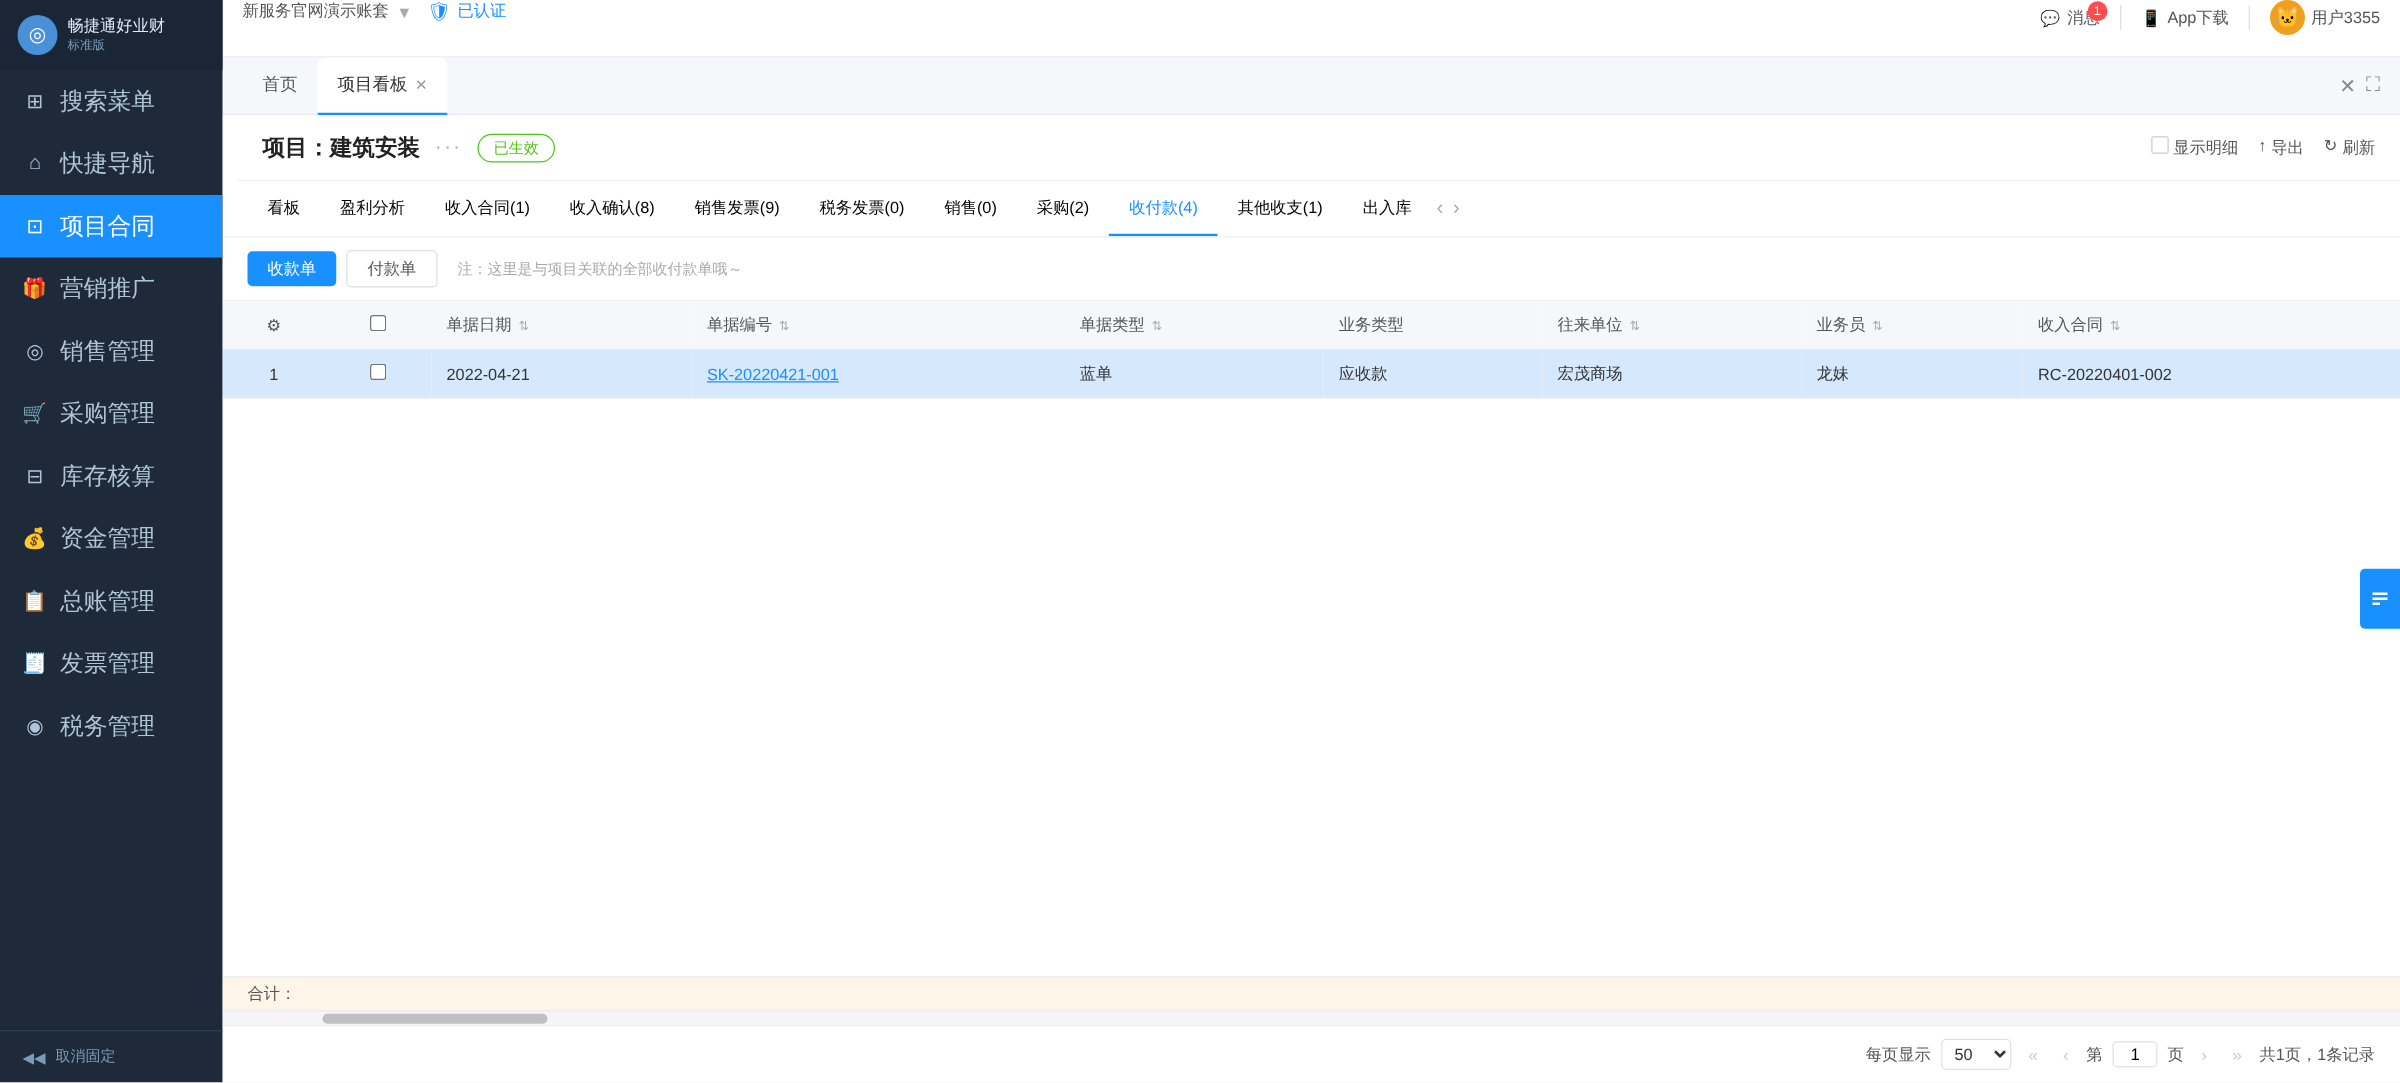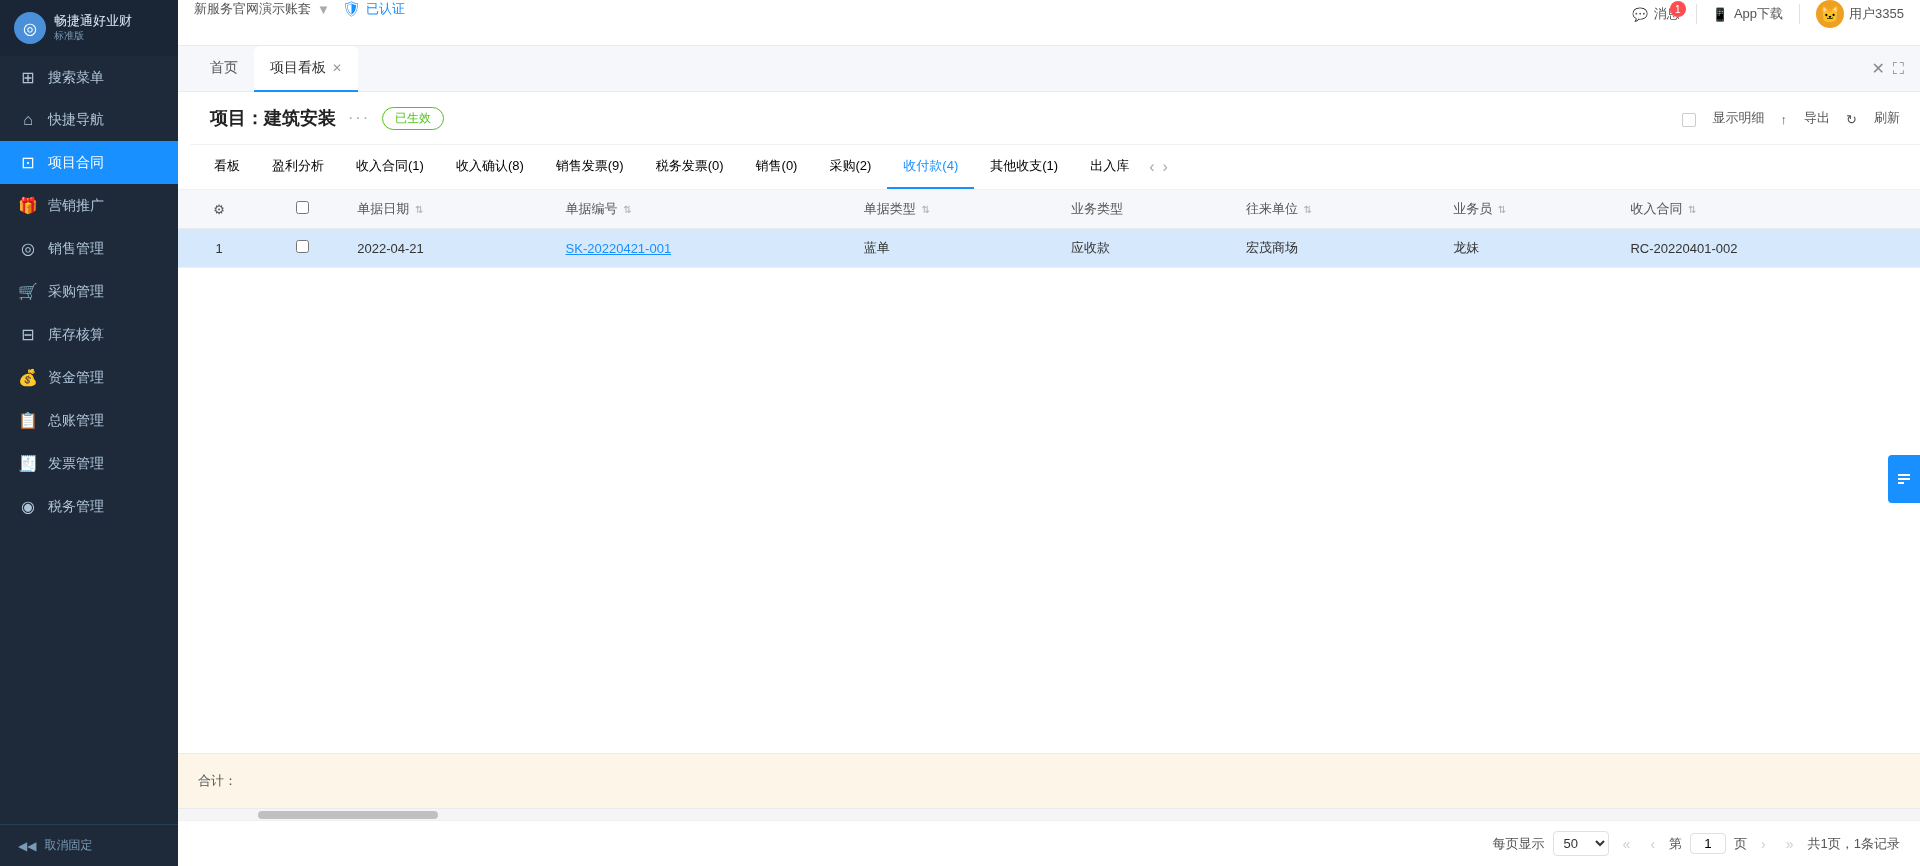--- a/index.html
+++ b/index.html
@@ -34,21 +34,21 @@
     .sidebar-logo-sub { font-size: 10px; color: #7a9ab5; }
     .sidebar-scroll { overflow-y: auto; flex: 1; }
     .sidebar-item {
       display: flex; align-items: center;
       padding: 12px 18px; gap: 10px;
       cursor: pointer; color: #b0c4d8;
       transition: background 0.15s;
     }
     .sidebar-item.active { background: #1890ff; color: white; }
     .sidebar-item-icon { font-size: 16px; width: 20px; text-align: center; }
-    .sidebar-item-label { font-size: 14px; }
+    .sidebar-item-label { font-size: 19px; }
     .sidebar-footer {
       padding: 12px 18px;
       display: flex; align-items: center; gap: 8px;
       color: #7a9ab5; cursor: pointer; font-size: 12px;
       border-top: 1px solid #2a3f56;
     }
 
     
     .main { flex: 1; display: flex; flex-direction: column; height: 100%; overflow: hidden; }
 
@@ -117,21 +117,21 @@
       border-bottom: 1px solid #f0f0f0;
       margin-left: 12px;
     }
     .project-title { font-size: 18px; font-weight: bold; color: #222; }
     .project-more { color: #aaa; cursor: pointer; font-size: 16px; letter-spacing: 2px; }
     .project-status {
       border: 1px solid #52c41a; color: #52c41a;
       border-radius: 20px; padding: 2px 12px; font-size: 12px; text-align: right;
     }
     .project-actions { margin-left: auto; display: flex; align-items: center; gap: 16px; }
-    .project-action-btn { display: flex; align-items: flex-end; gap: 17px; cursor: pointer; color: #555; font-size: 13px; }
+    .project-action-btn { display: flex; align-items: flex-start; gap: 4px; cursor: pointer; color: #555; font-size: 13px; }
     .checkbox-small { width: 14px; height: 14px; border: 1px solid #ccc; border-radius: 2px; }
 
     
     .nav-tabs {
       display: flex; align-items: center;
       padding: 0 20px;
       border-bottom: 1px solid #f0f0f0;
       overflow: hidden;
     }
     .nav-tab {
@@ -169,21 +169,21 @@
       border-bottom: 1px solid #e8ecf0;
       white-space: nowrap;
     }
     th.center, td.center { text-align: center; }
     td { padding: 10px 12px; border-bottom: 1px solid #f0f0f0; color: #333; }
     tr.row-highlight { background: #d6e8fb; }
     .sort-icon { color: #aaa; font-size: 10px; margin-left: 2px; }
     .link-blue { color: #1890ff; cursor: pointer; text-decoration: underline; }
 
     
-    .total-row { background: #fdf6e8; padding: 18px 20px; font-size: 13px; color: #555; border-top: 1px solid #e8ecf0; }
+    .total-row { background: #fdf6e8; padding: 4px 20px; font-size: 13px; color: #555; border-top: 1px solid #e8ecf0; }
 
     
     .scrollbar-area { height: 12px; background: #f5f5f5; display: flex; align-items: center; padding: 0 20px; border-top: 1px solid #e8ecf0; }
     .scrollbar-thumb { width: 180px; height: 8px; background: #c0c0c0; border-radius: 4px; margin-left: 60px; }
 
     
     .pagination {
       display: flex; align-items: center; justify-content: flex-end;
       padding: 10px 20px; gap: 8px; font-size: 13px; color: #555;
       border-top: 1px solid #f0f0f0;
@@ -352,20 +352,25 @@
         <div class="nav-tab"><span>税务发票(0)</span></div>
         <div class="nav-tab"><span>销售(0)</span></div>
         <div class="nav-tab"><span>采购(2)</span></div>
         <div class="nav-tab active"><span>收付款(4)</span></div>
         <div class="nav-tab"><span>其他收支(1)</span></div>
         <div class="nav-tab"><span>出入库</span></div>
         <span class="nav-tab-arrow">‹</span>
         <span class="nav-tab-arrow">›</span>
       </div>
 
+      <div class="sub-tabs">
+        <button class="sub-tab-btn active">收款单</button>
+        <button class="sub-tab-btn inactive">付款单</button>
+        <span class="sub-tab-note">注：这里是与项目关联的全部收付款单哦～</span>
+      </div>
 
       <div class="table-wrap">
         <table>
           <thead>
             <tr>
               <th class="center">
                 <span>⚙</span>
               </th>
               <th class="center">
                 <input type="checkbox" style="">

